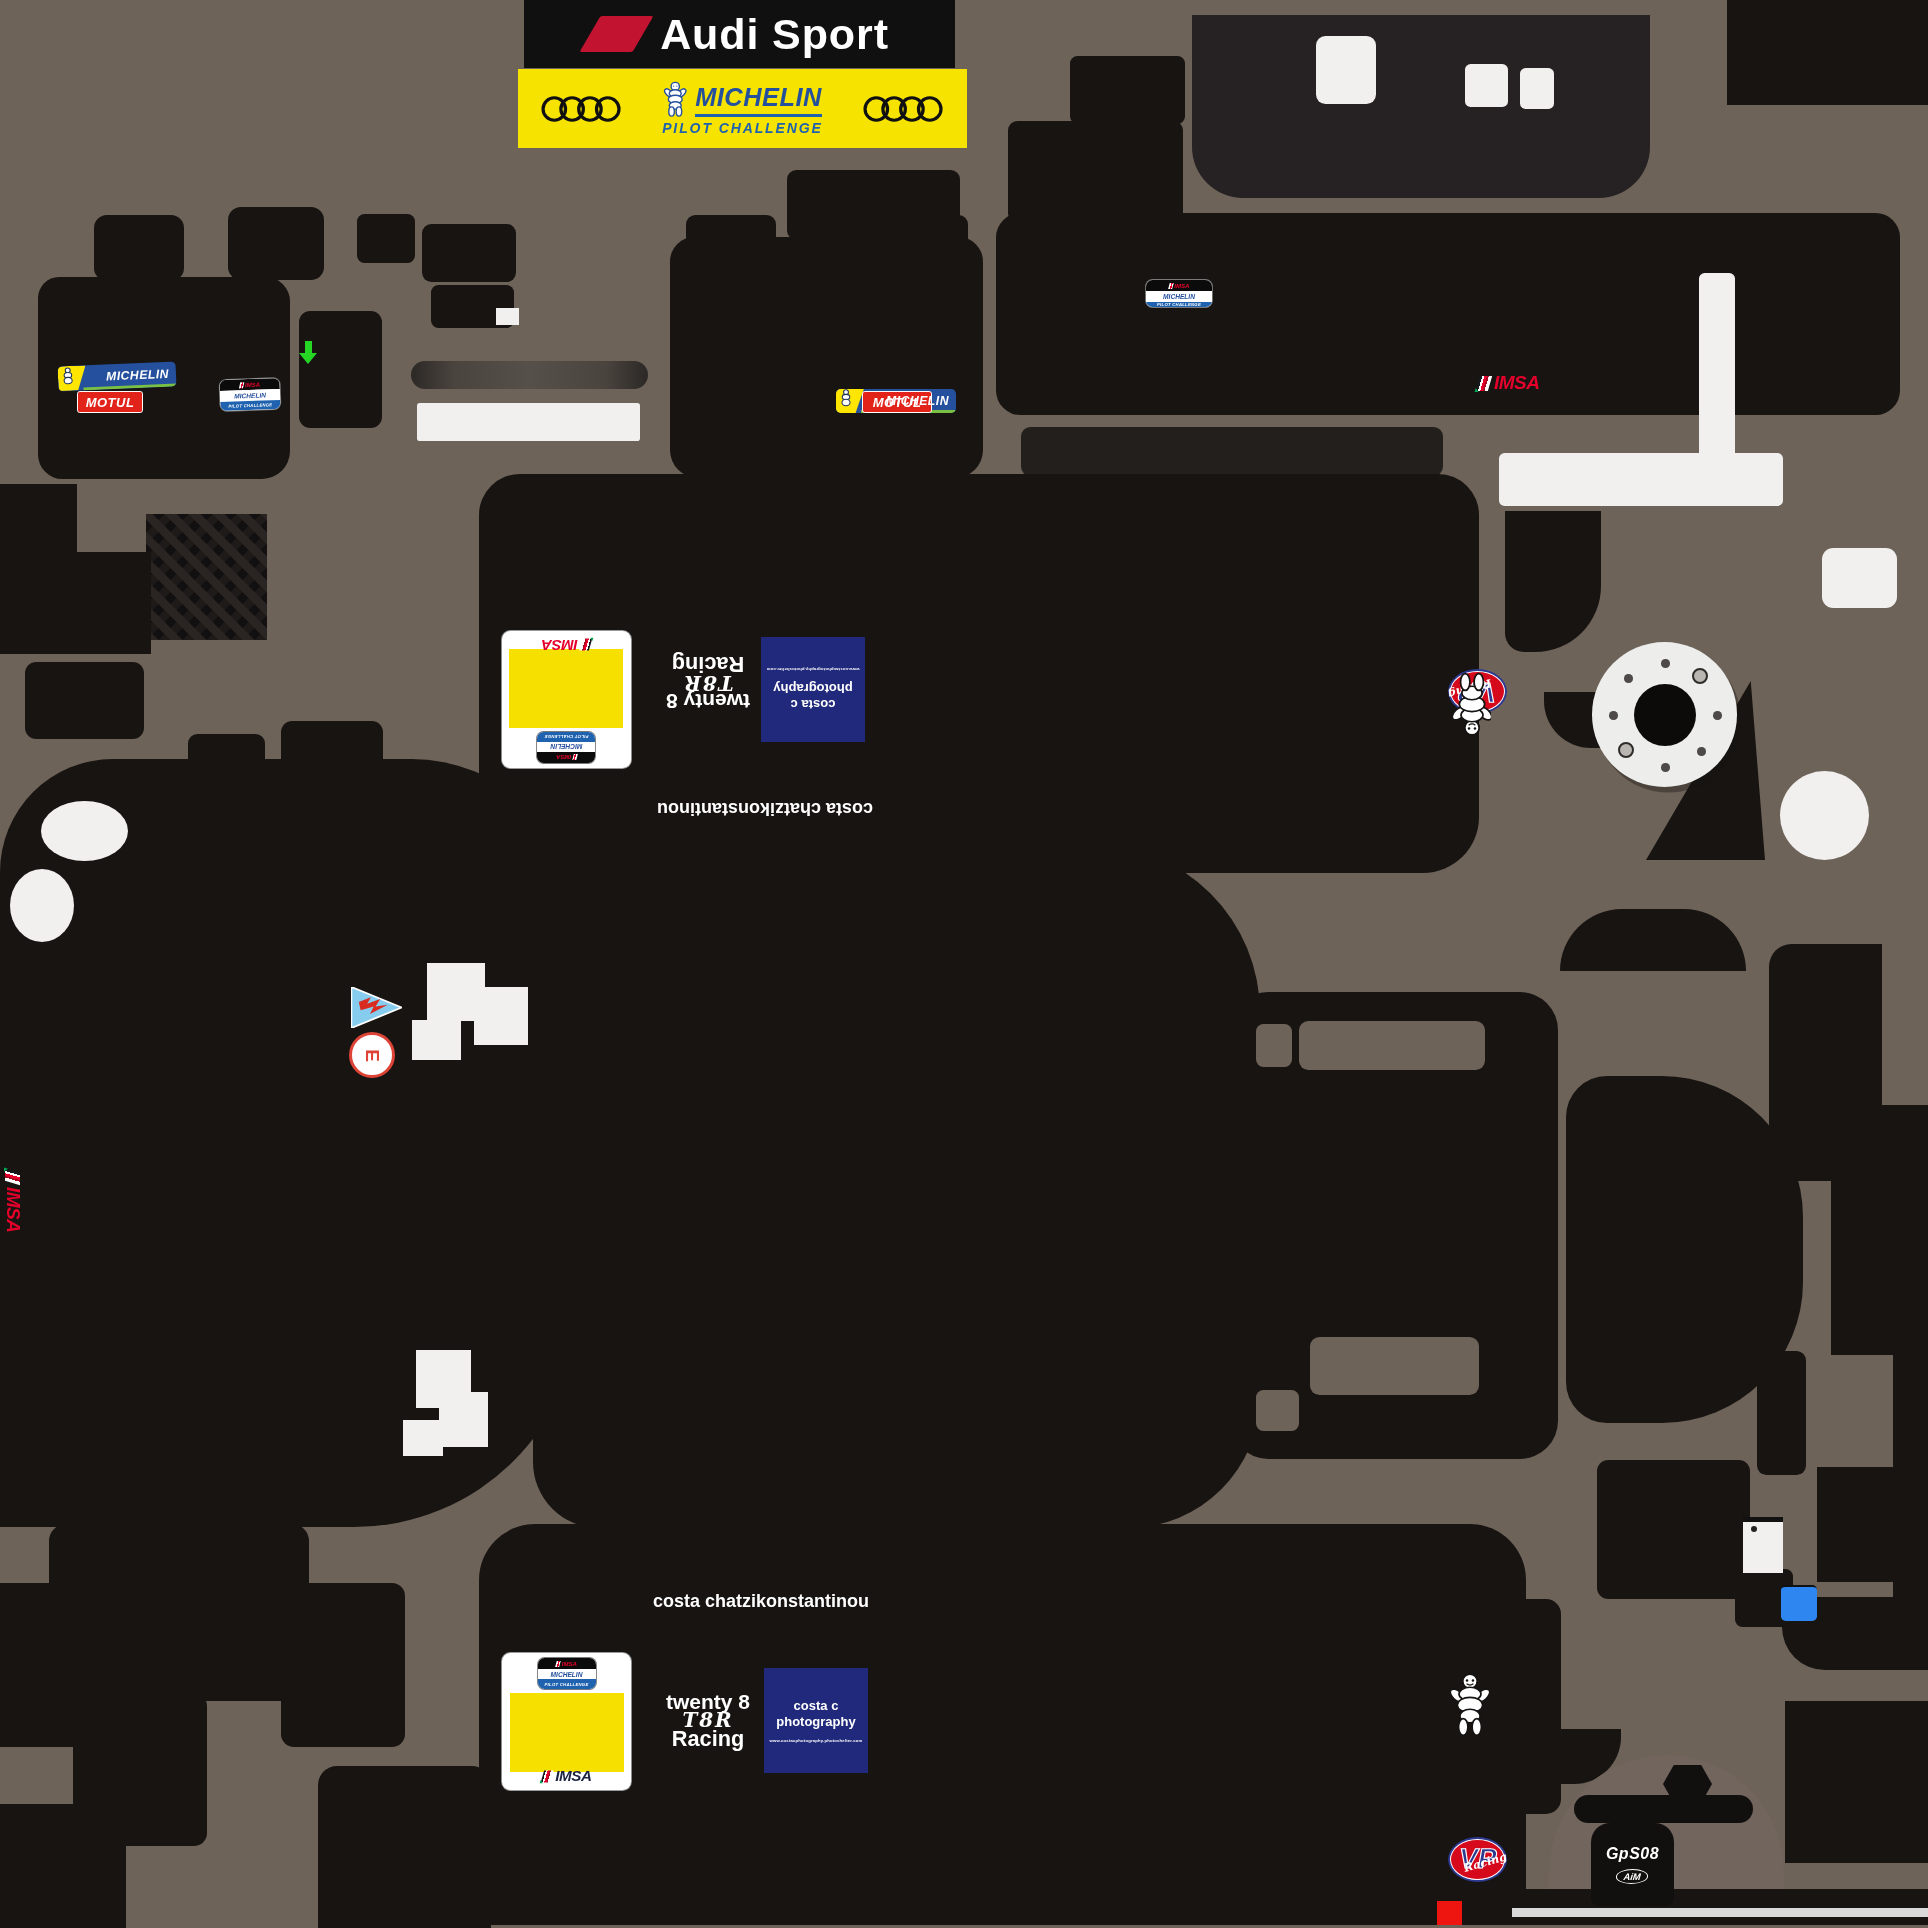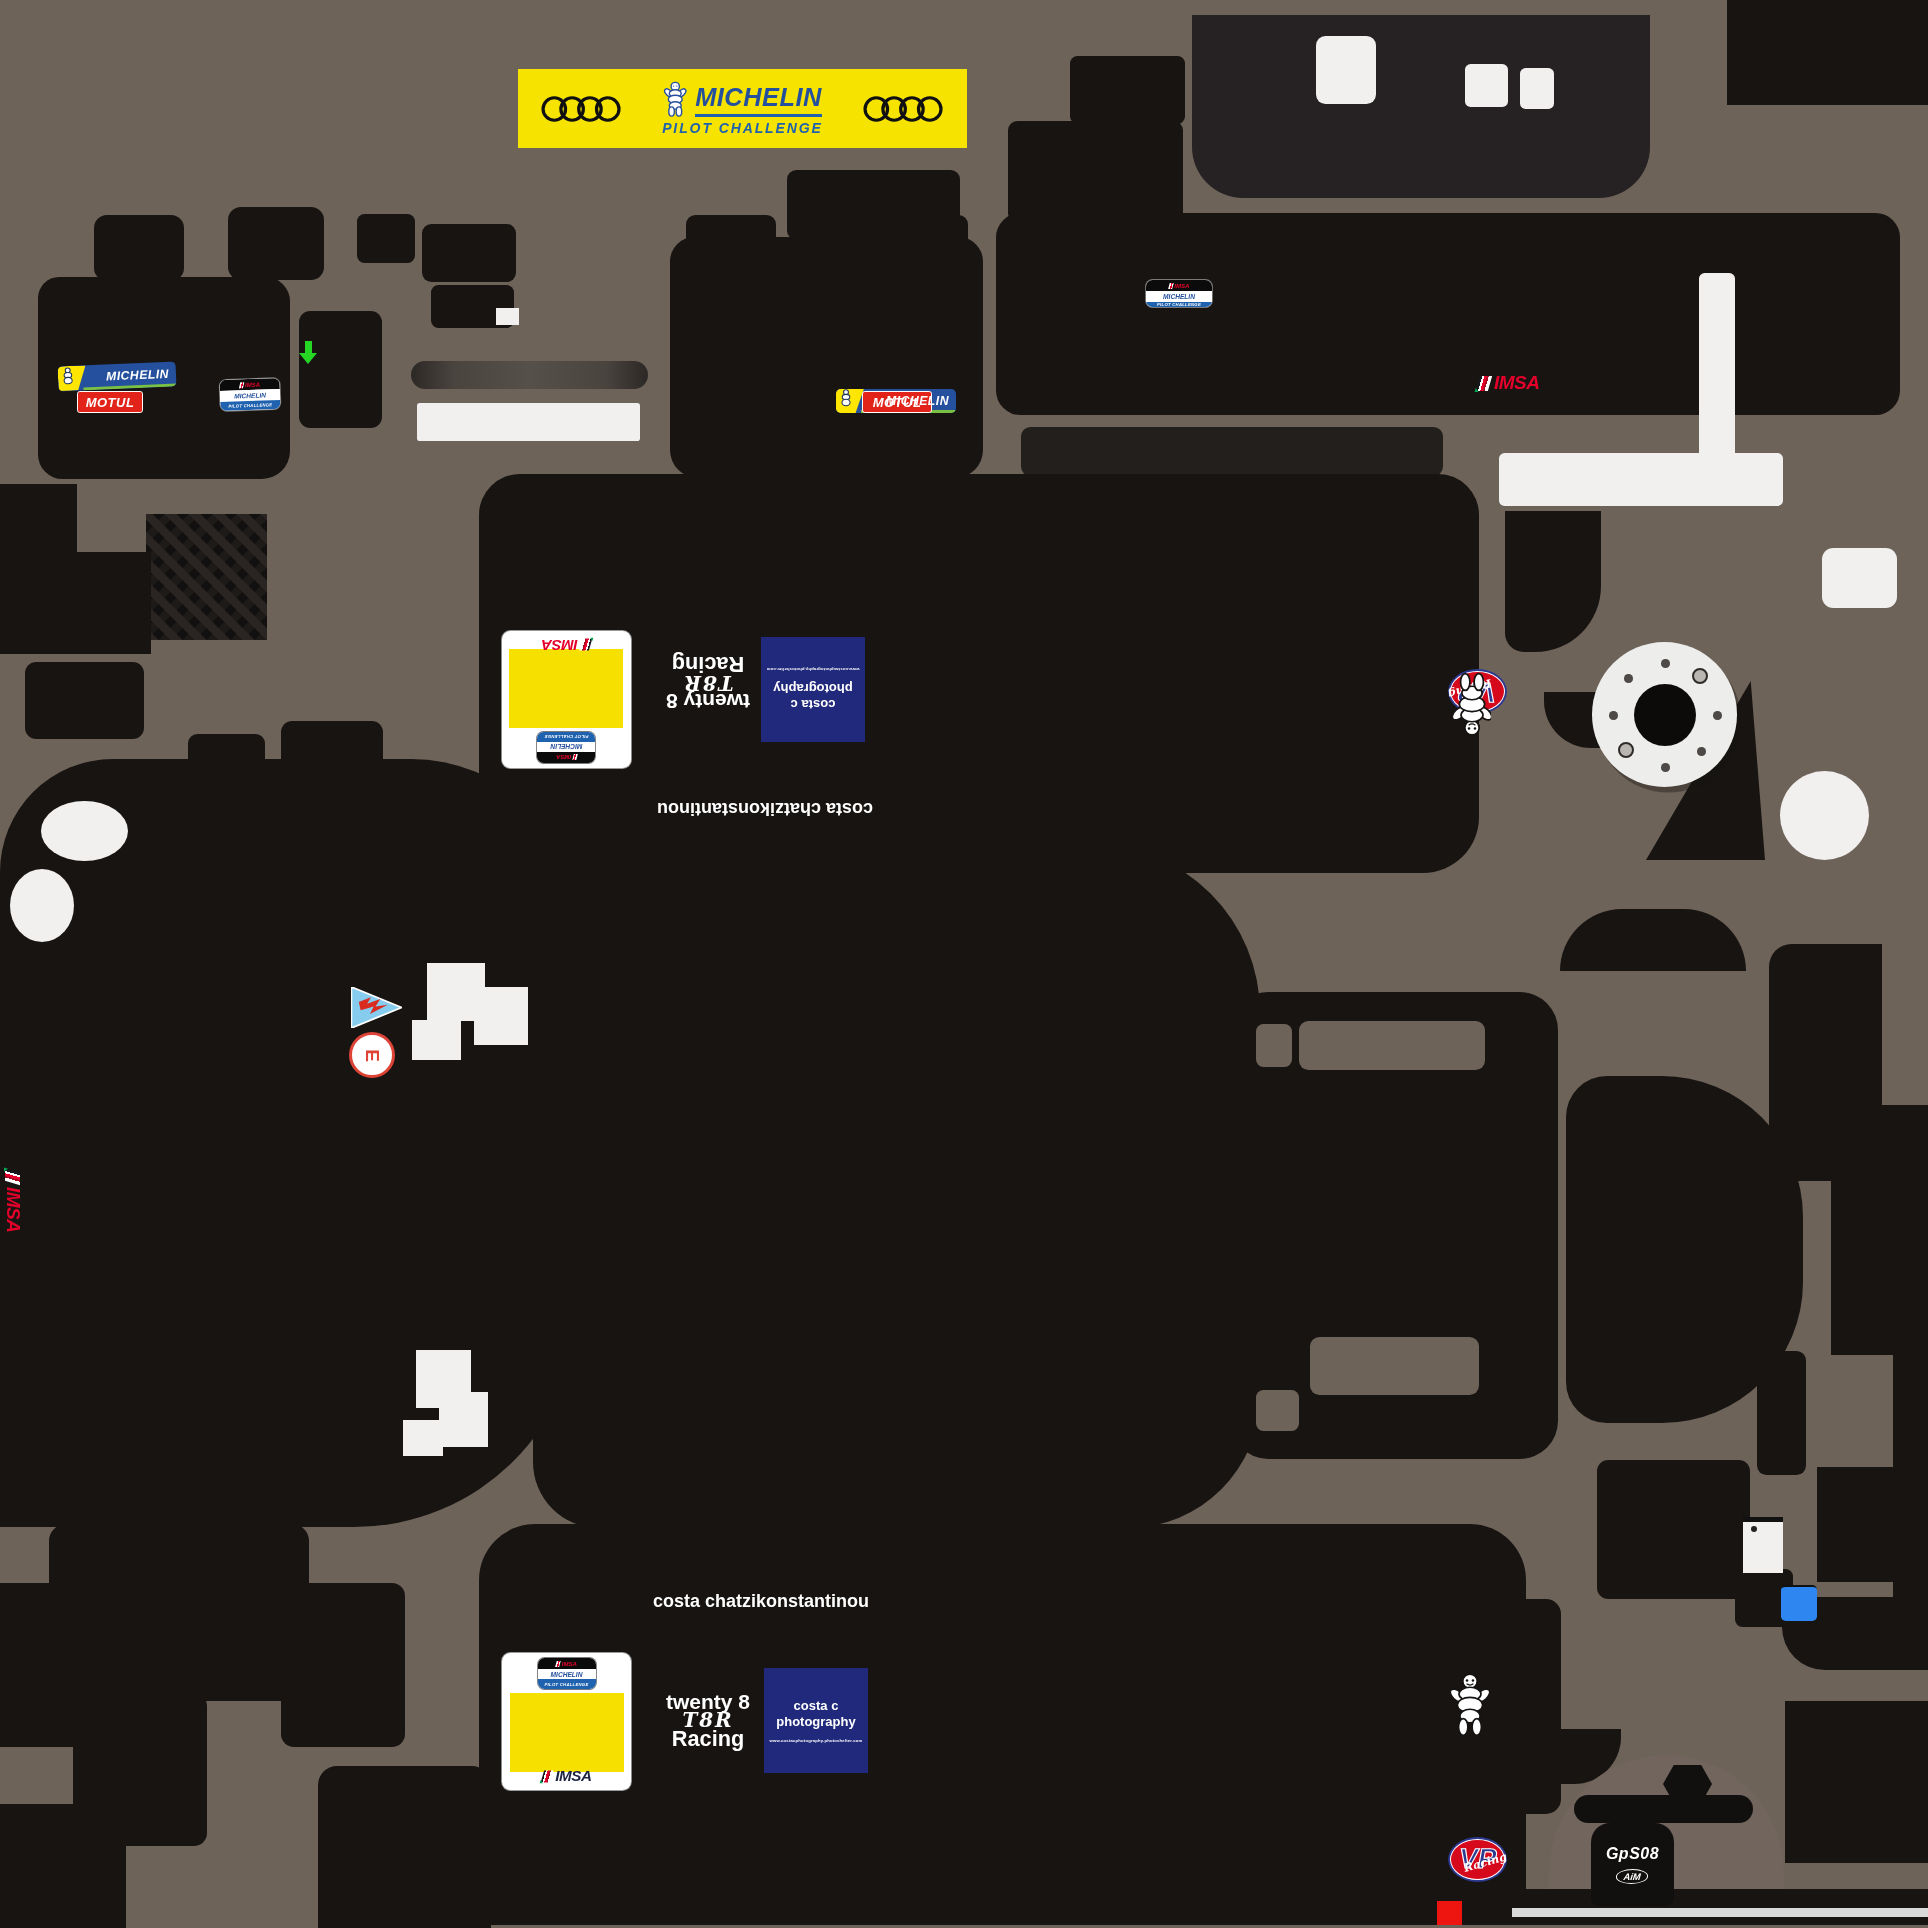--- a/index.html
+++ b/index.html
@@ -152,20 +152,24 @@
   <div class="abs wht" style="left:474px;top:987px;width:54px;height:58px;"></div>
   <div class="abs wht" style="left:412px;top:1020px;width:49px;height:40px;"></div>
   <div class="abs wht" style="left:416px;top:1350px;width:55px;height:58px;"></div>
   <div class="abs wht" style="left:439px;top:1392px;width:49px;height:55px;"></div>
   <div class="abs wht" style="left:403px;top:1420px;width:40px;height:36px;"></div>
   <div class="abs wht" style="left:1499px;top:453px;width:284px;height:53px;border-radius:5.6px;"></div>
   <div class="abs wht" style="left:1699px;top:273px;width:36px;height:196px;border-radius:5.6px;"></div>
   <div class="abs wht" style="left:1780px;top:771px;width:89px;height:89px;border-radius:50%;"></div>
   <div class="abs wht" style="left:1822px;top:548px;width:75px;height:60px;border-radius:11.3px;"></div>
 
+  <div class="abs audi-banner" style="left:524px;top:0;width:431px;height:68px;">
+    <span class="audi-rhombus"></span>
+    <span class="txt">Audi Sport</span>
+  </div>
   <div class="abs mpc-banner" style="left:518px;top:69px;width:449px;height:79px;">
     <svg width="81" height="30" viewBox="0 0 86 32">
         <g fill="none" stroke="#101010" stroke-width="3.4">
           <circle cx="14" cy="16" r="12"></circle>
           <circle cx="33" cy="16" r="12"></circle>
           <circle cx="52" cy="16" r="12"></circle>
           <circle cx="71" cy="16" r="12"></circle>
         </g>
       </svg>
     <div class="mb-center">

